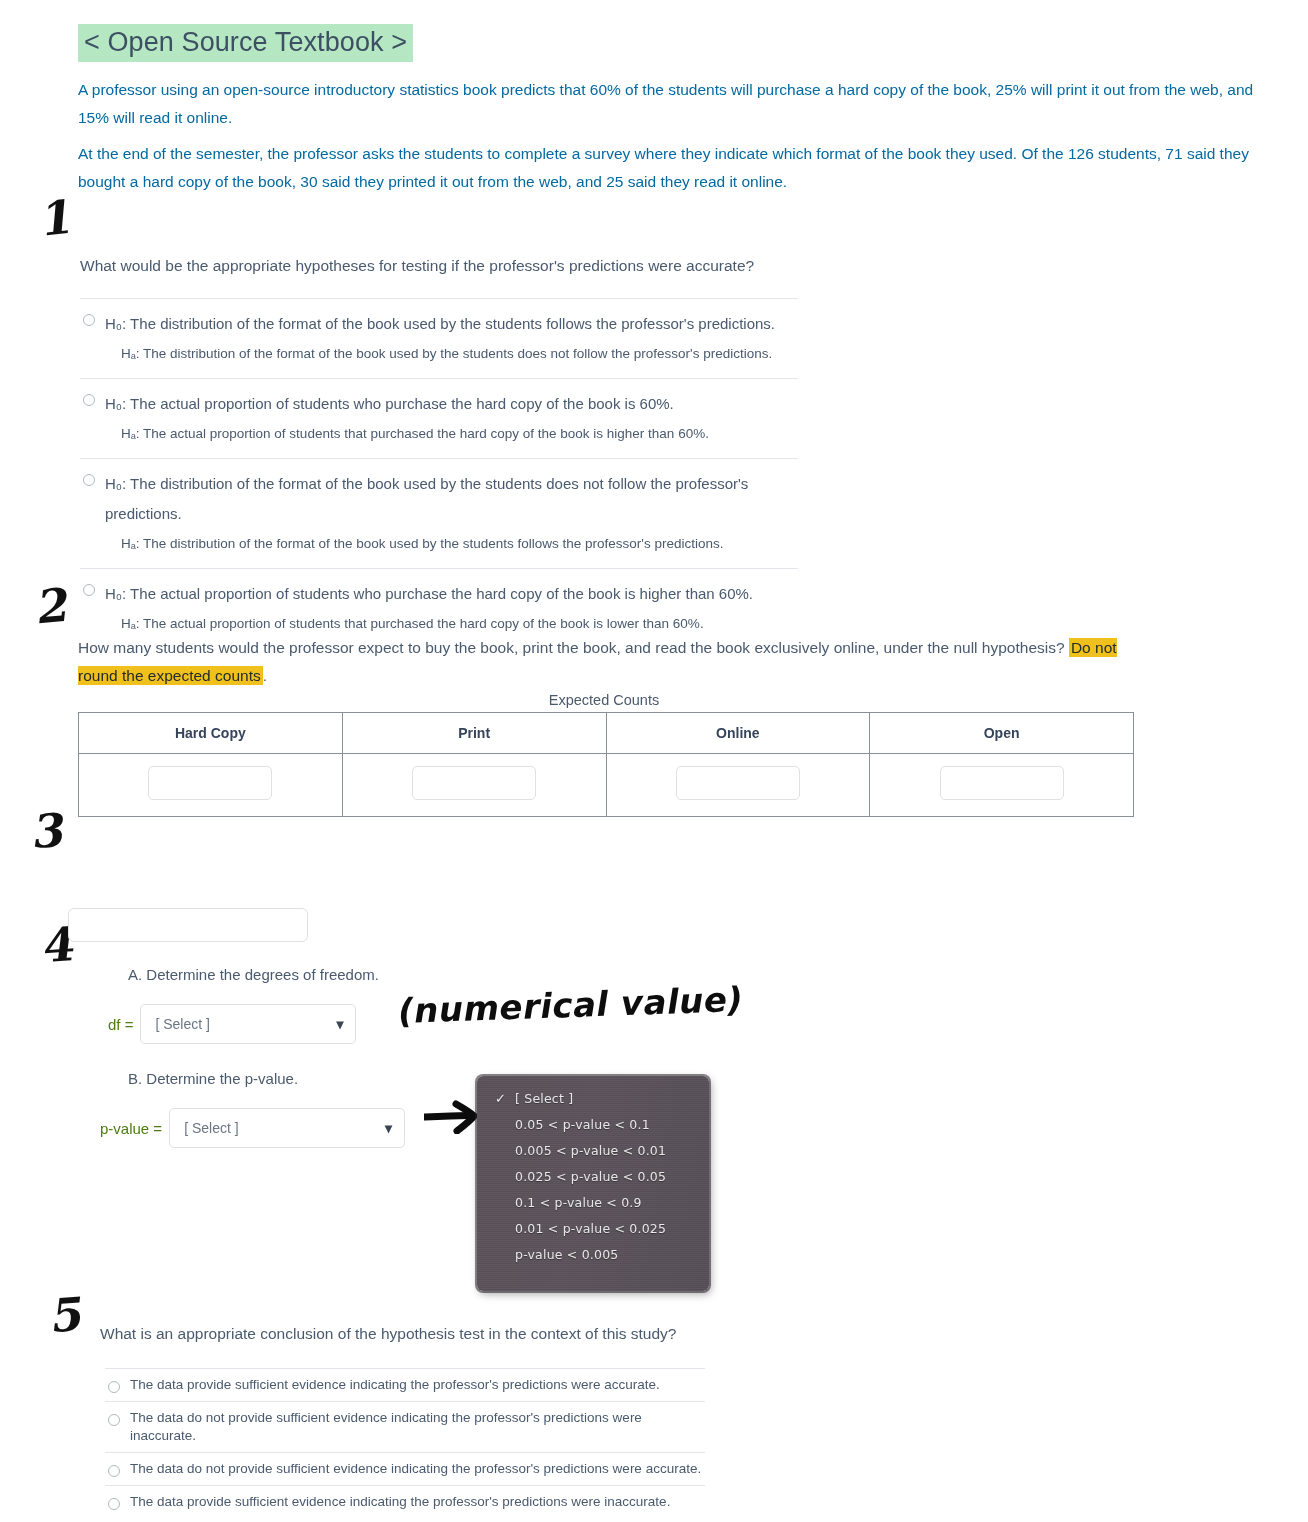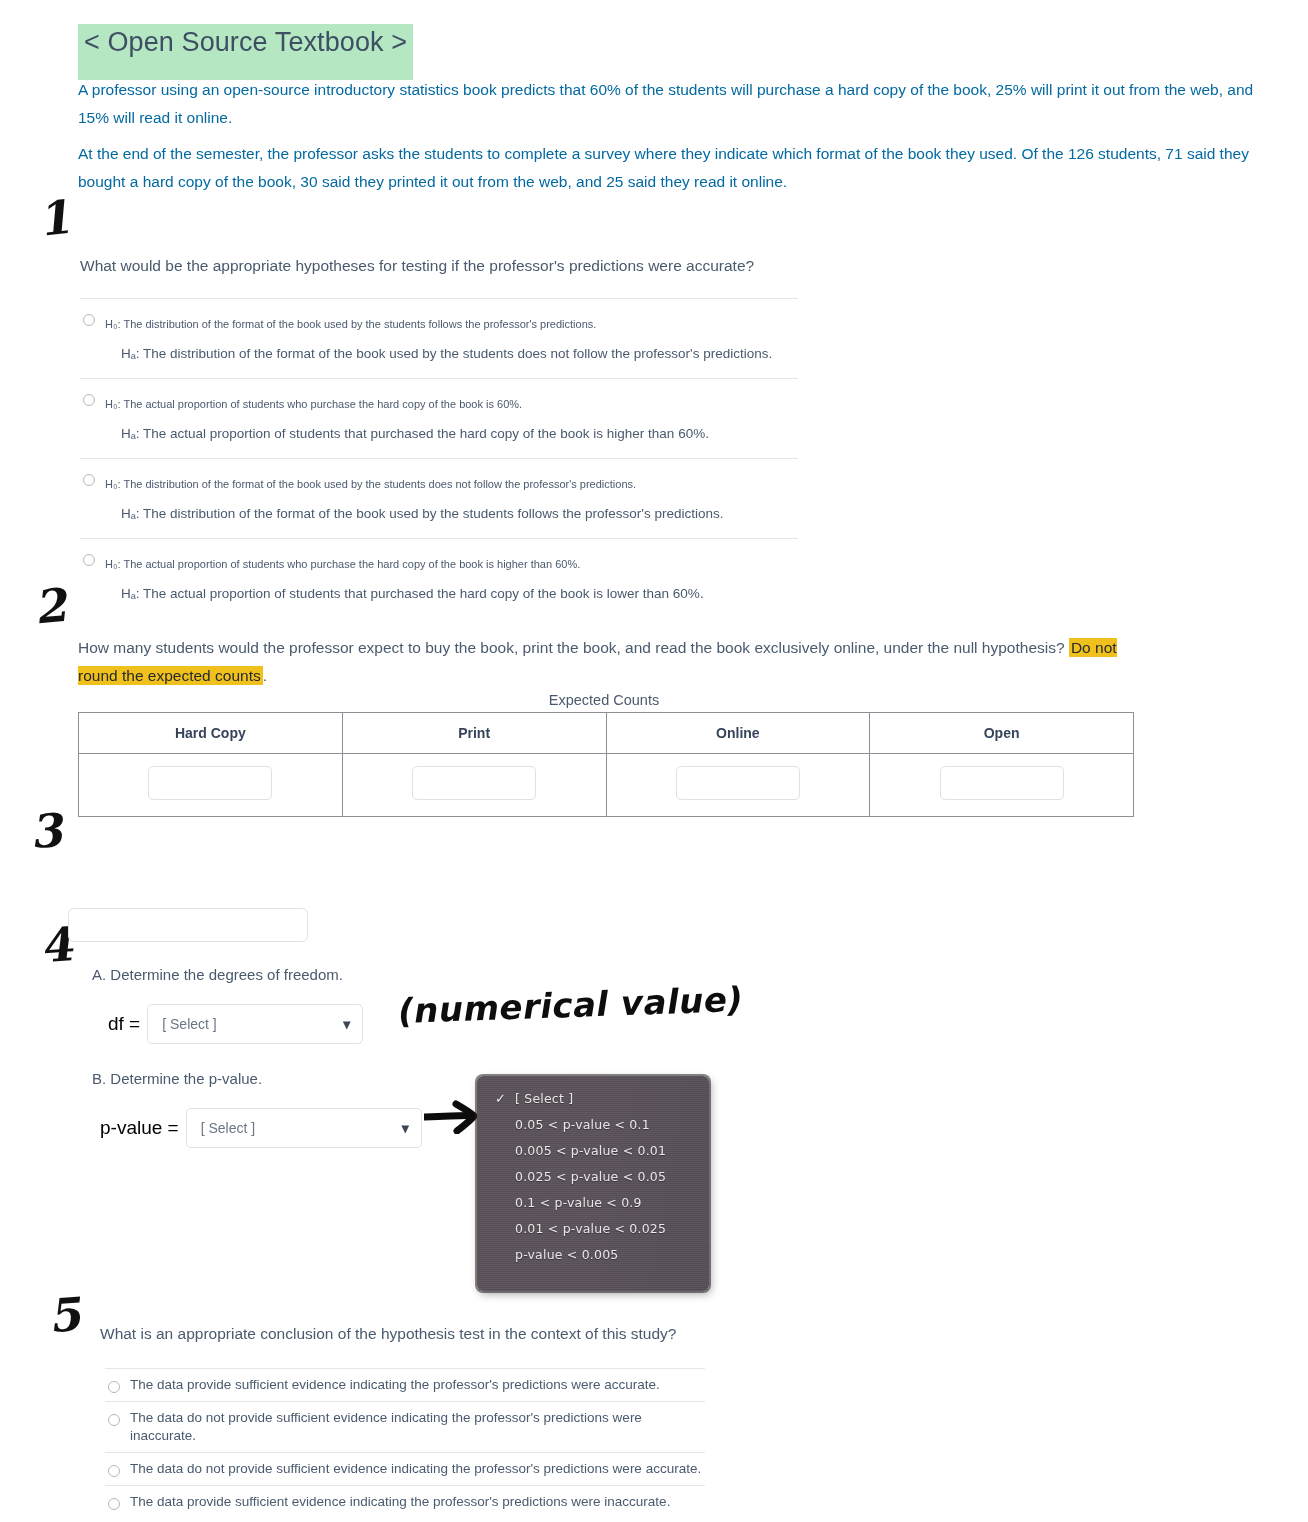--- a/index.html
+++ b/index.html
@@ -16,21 +16,21 @@
 
   .page { position: relative; width: 1308px; height: 1522px; }
 
   
   .title-wrap { position: absolute; left: 78px; top: 24px; }
   .title {
     display: inline-block;
     font-size: 27px;
     color: #3d4f63;
     background: #b6e7c3;
-    padding: 2px 6px 22px 6px;
+    padding: 2px 6px 4px 6px;
     letter-spacing: .1px;
     font-weight: 400;
     line-height: 1.2;
   }
 
   
   .intro {
     position: absolute;
     left: 78px;
     width: 1196px;
@@ -111,21 +111,21 @@
   .radio {
     width: 12px; height: 12px;
     border: 1px solid #b2b8c0;
     border-radius: 50%;
     background: #fff;
     flex: 0 0 auto;
     margin: 5px 10px 0 3px;
   }
   .opt-body { font-size: 13.5px; line-height: 29px; color: #4a5a6e; }
   .opt-body .l2 { display: block; padding-left: 16px; }
-  .hsub { font-size: 11px; }
+  .hsub { font-size: 15px; }
 
   .optlist.five .opt-body { line-height: 18px; }
 
   
   .ec-caption {
     position: absolute; left: 0; top: 692px; width: 1208px;
     text-align: center; font-size: 14.5px; color: #4a5a6e;
   }
   .ectable {
     position: absolute; left: 78px; top: 712px;
@@ -159,29 +159,30 @@
     border: 1px solid #dfe1e5;
     border-radius: 6px;
     background: #fff;
   }
 
   
   .sub-q {
     position: absolute;
     font-size: 15px;
     color: #4a5a6e;
+    margin-left: 36px;
   }
   .subA { left: 92px; top: 966px; }
   .subB { left: 92px; top: 1070px; }
 
   .select-row { position: absolute; display: flex; align-items: center; }
   .dfrow { left: 108px; top: 1004px; }
   .pvrow { left: 100px; top: 1108px; }
 
-  .select-label { font-size: 19px; color: #000000; margin-right: 7px; }
+  .select-label { font-size: 15px; color: #4d7c0f; margin-right: 7px; }
   .select-box {
     border: 1px solid #dfe1e5;
     border-radius: 5px;
     background: #fff;
     height: 40px;
     display: flex;
     align-items: center;
     justify-content: space-between;
     padding: 0 12px 0 14px;
     font-size: 14px;

